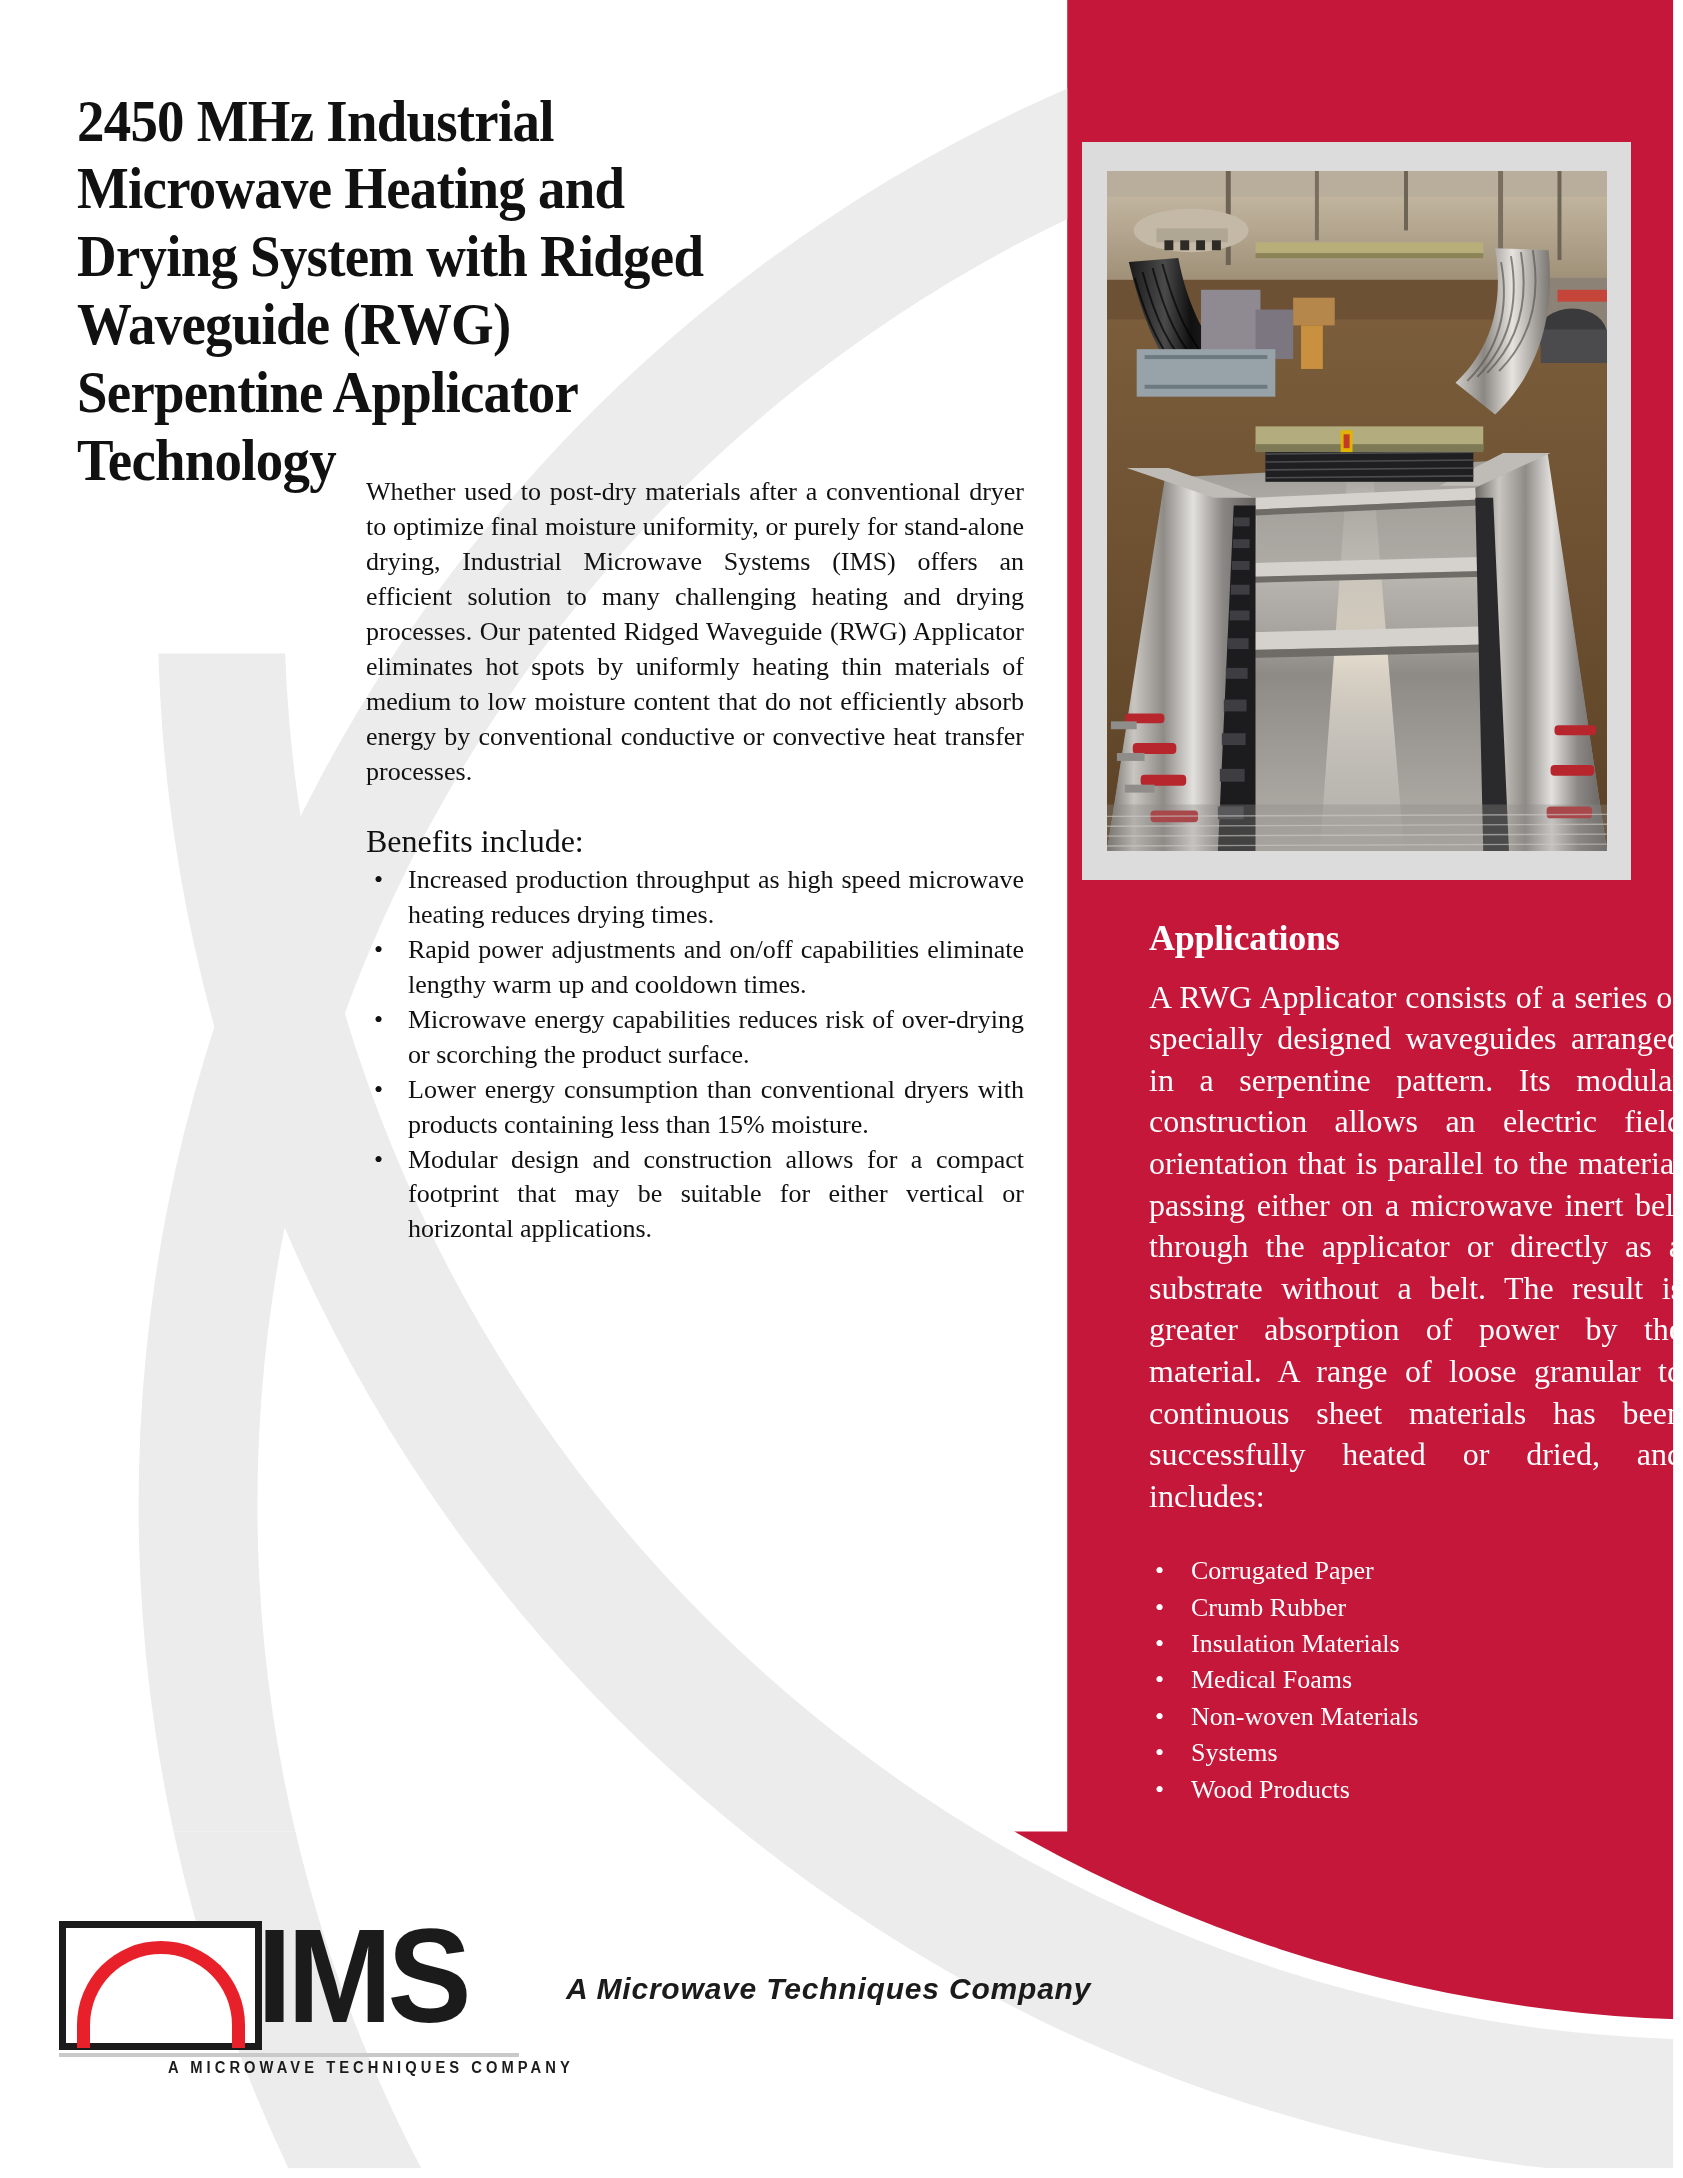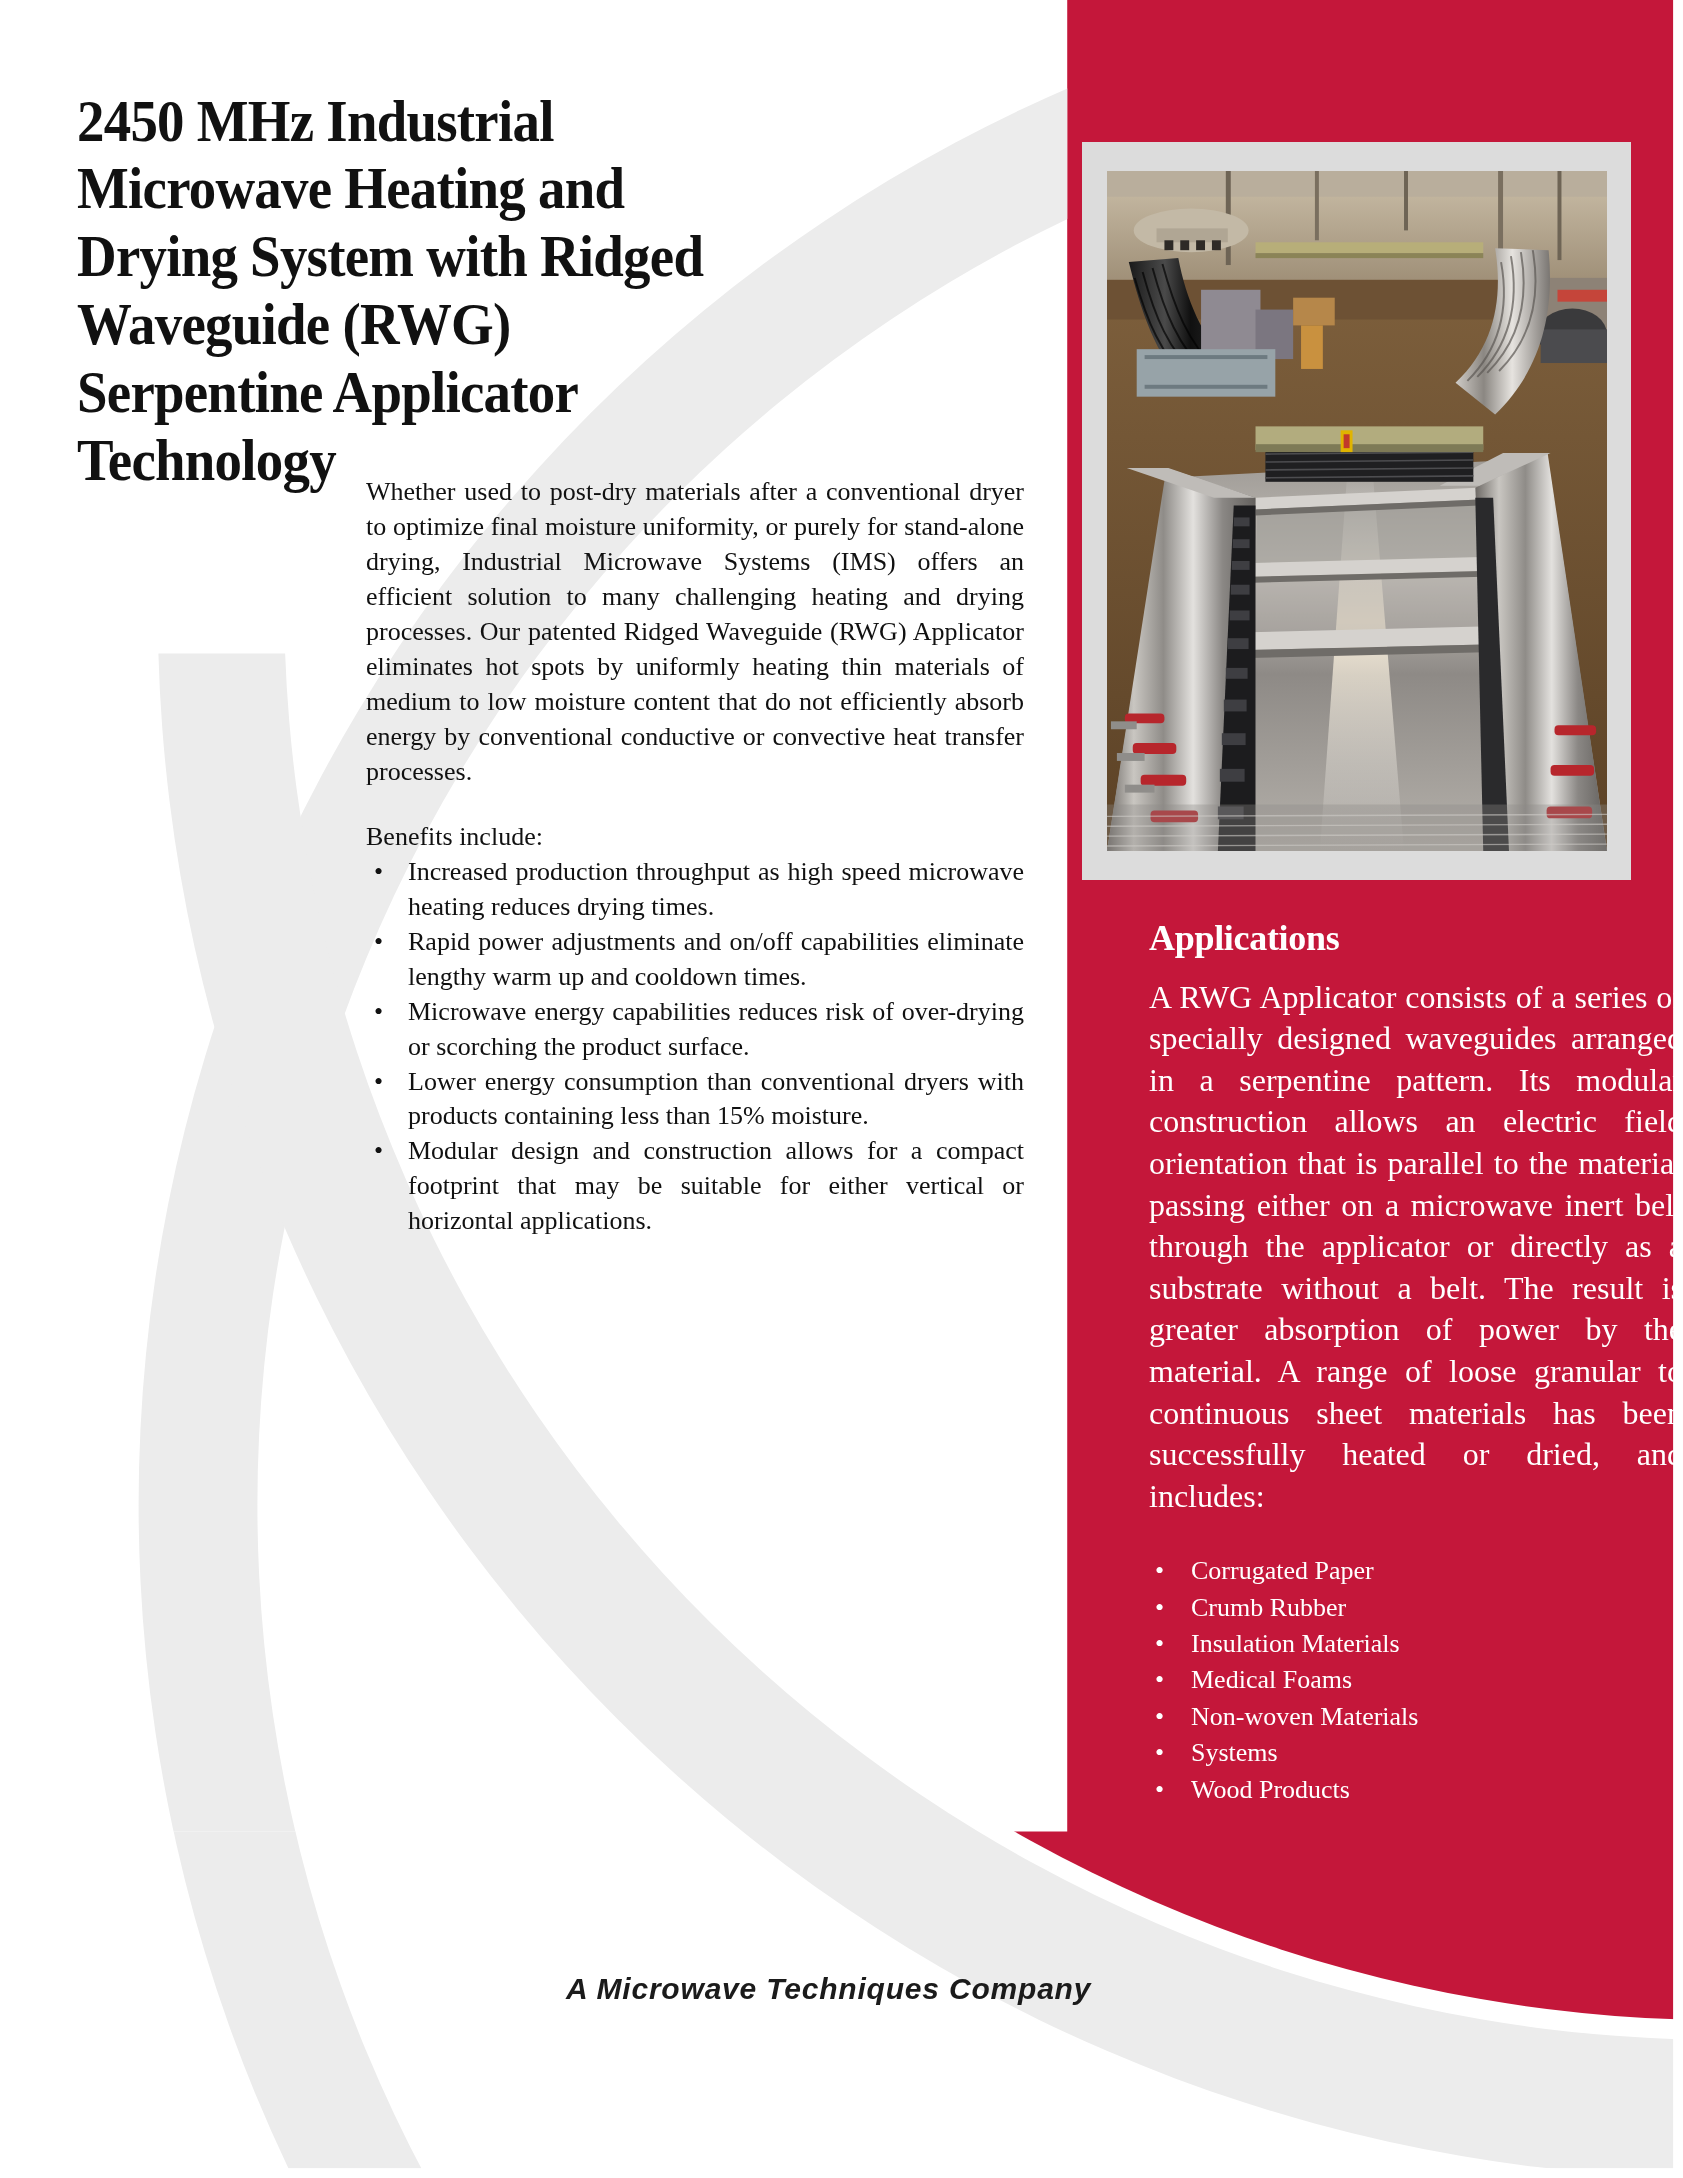--- a/index.html
+++ b/index.html
@@ -42,21 +42,21 @@
     font-family:Liberation Serif, serif;
   }
   #intro-paragraph {
     font-size:26px;
     line-height:1.345;
     text-align:justify;
     color:#111;
     margin:0;
   }
   #benefits-heading {
-    font-size:26px;
+    font-size:32px;
     line-height:1.345;
     color:#111;
     margin:30px 0 0 0;
   }
   ul.bullets { list-style:none; margin:0; padding:0; }
   ul.bullets > li {
     position:relative;
     padding-left:42px;
     font-size:26px;
     line-height:1.345;
@@ -492,19 +492,28 @@
           <span>Systems</span>
         </li>
         <li>
           <span class="bul">•</span>
           <span>Wood Products</span>
         </li>
       </ul>
     </div>
   </div>
 
+  <div id="logo-block">
+    <div id="logo-mark">
+      <div id="logo-box"></div>
+      <div id="logo-arch"></div>
+      <div id="logo-ims">IMS</div>
+      <div id="logo-rule"></div>
+      <div id="logo-tagline">A MICROWAVE TECHNIQUES COMPANY</div>
+    </div>
+  </div>
 
   <div id="company-block">
     <div id="company-tagline">A Microwave Techniques Company</div>
   </div>
 
 </div>
 
 
 </body></html>

